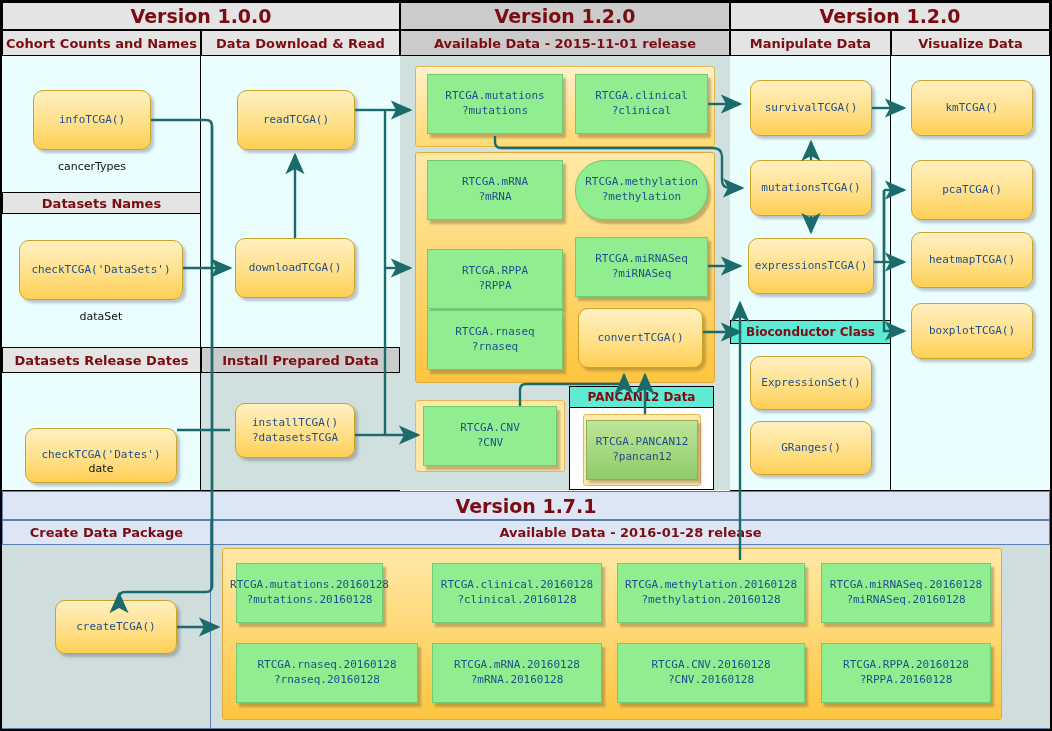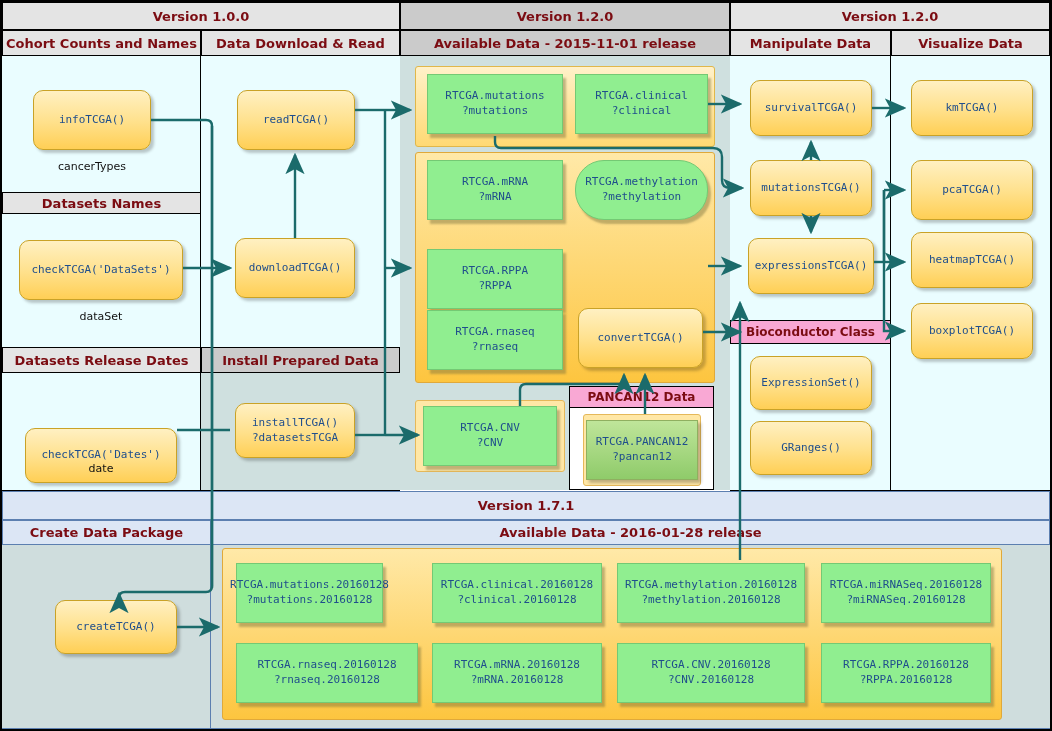--- a/index.html
+++ b/index.html
@@ -2,21 +2,21 @@
 <html><head>
 <meta charset="utf-8">
 <style>
   html,body{margin:0;padding:0;background:#ffffff;}
   body{font-family:"DejaVu Sans",sans-serif;}
   #root{position:relative;width:1052px;height:731px;background:#ffffff;overflow:hidden;}
 
   
   .region{position:absolute;box-sizing:border-box;}
   .hdr-version{position:absolute;box-sizing:border-box;display:flex;align-items:center;justify-content:center;
-      font-weight:bold;font-size:13px;color:#7B0C12;}
+      font-weight:bold;font-size:19px;color:#7B0C12;}
   .hdr-col{position:absolute;box-sizing:border-box;display:flex;align-items:center;justify-content:center;
       font-weight:bold;font-size:13px;color:#7B0C12;}
 
   .bodyA{background:#EAFDFF;}
   .bodyB{background:#CFE0DF;}
   .bodyC{background:#CFDDDD;}
   .hdrA{background:#E4E4E4;border:1px solid #000;}
   .hdrB{background:#CBCBCB;border:1px solid #000;}
   .hdrD{background:#DCE6F5;border:1px solid #5C7FB0;}
 
@@ -35,21 +35,21 @@
 
   .grouping{position:absolute;box-sizing:border-box;border-radius:3px;}
   .g-orange{background:linear-gradient(to bottom,#FFE9A8 0%,#FDC53F 100%);border:1px solid #E0A93A;}
   .g-orange2{background:linear-gradient(to bottom,#FFF1C9 0%,#FFD973 100%);border:1px solid #E0B74A;}
   .g-lite{background:#FFE7A6;border:1px solid #E5B85A;}
 
   .caption{position:absolute;font-family:"DejaVu Sans",sans-serif;font-size:11px;color:#111;
            text-align:center;}
 
   .subbox{position:absolute;box-sizing:border-box;background:#FFFFFF;border:1px solid #000;}
-  .subhdr{position:absolute;box-sizing:border-box;background:#f9a8d4;border:1px solid #000;
+  .subhdr{position:absolute;box-sizing:border-box;background:#5eead4;border:1px solid #000;
           display:flex;align-items:center;justify-content:center;
           font-weight:bold;font-size:12px;color:#7B0C12;}
 
   svg.wires{position:absolute;left:0;top:0;width:1052px;height:731px;pointer-events:none;}
   .wire{fill:none;stroke:#1B6B6B;stroke-width:2.4;}
   .whead{fill:#1B6B6B;}
   .outer{position:absolute;left:0;top:0;width:1052px;height:731px;box-sizing:border-box;border:2px solid #000;}
 </style>
 </head>
 <body>
@@ -100,20 +100,22 @@
   <div class="node green" style="left:575px;top:74px;width:133px;height:60px;">RTCGA.clinical
 ?clinical</div>
 
   <div class="node green" style="left:427px;top:160px;width:136px;height:60px;">RTCGA.mRNA
 ?mRNA</div>
   <div class="node green" style="left:575px;top:160px;width:133px;height:60px;border-radius:29px;">RTCGA.methylation
 ?methylation</div>
 
   <div class="node green" style="left:427px;top:237px;width:136px;height:60px;margin-top:12px;">RTCGA.RPPA
 ?RPPA</div>
+  <div class="node green" style="left:575px;top:237px;width:133px;height:60px;">RTCGA.miRNASeq
+?miRNASeq</div>
 
   <div class="node green" style="left:427px;top:310px;width:136px;height:60px;">RTCGA.rnaseq
 ?rnaseq</div>
   <div class="node yellow" style="left:578px;top:308px;width:125px;height:60px;">convertTCGA()</div>
 
   <div class="node green" style="left:423px;top:406px;width:134px;height:60px;">RTCGA.CNV
 ?CNV</div>
 
   <div class="subbox" style="left:569px;top:386px;width:145px;height:104px;"></div>
   <div class="subhdr" style="left:569px;top:386px;width:145px;height:22px;">PANCAN12 Data</div>

